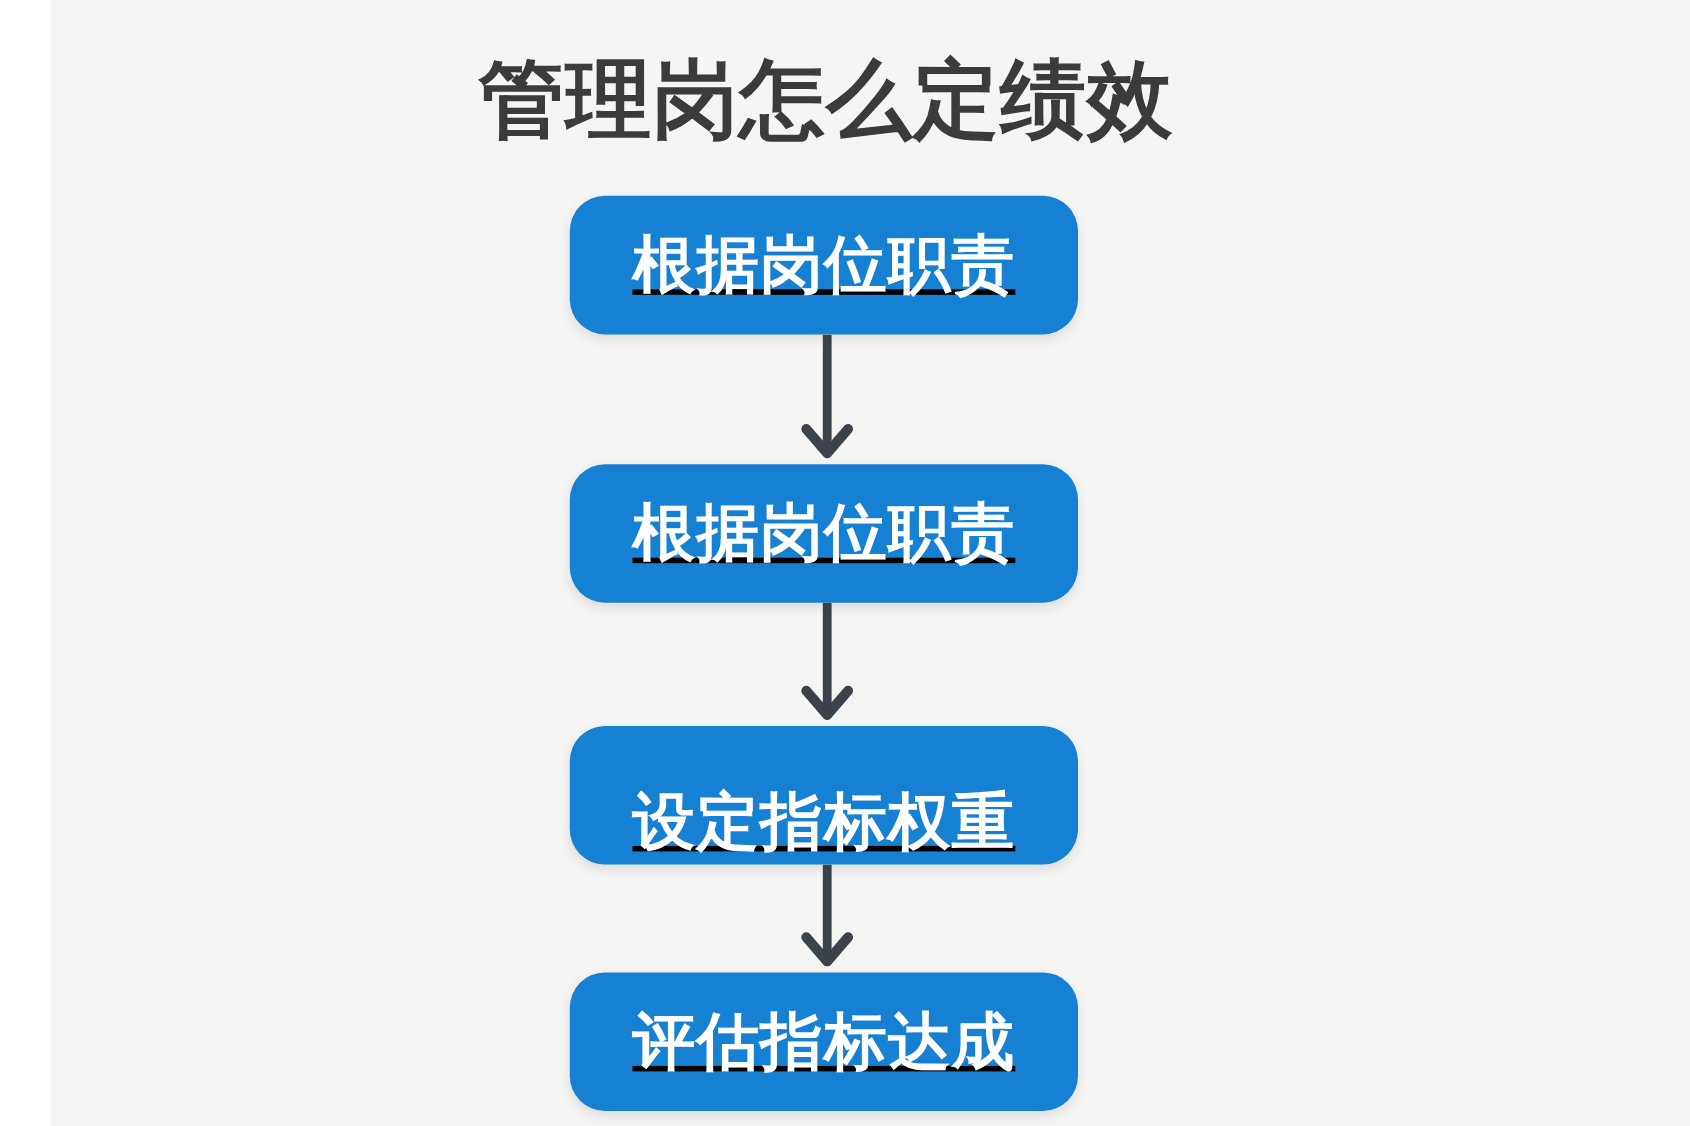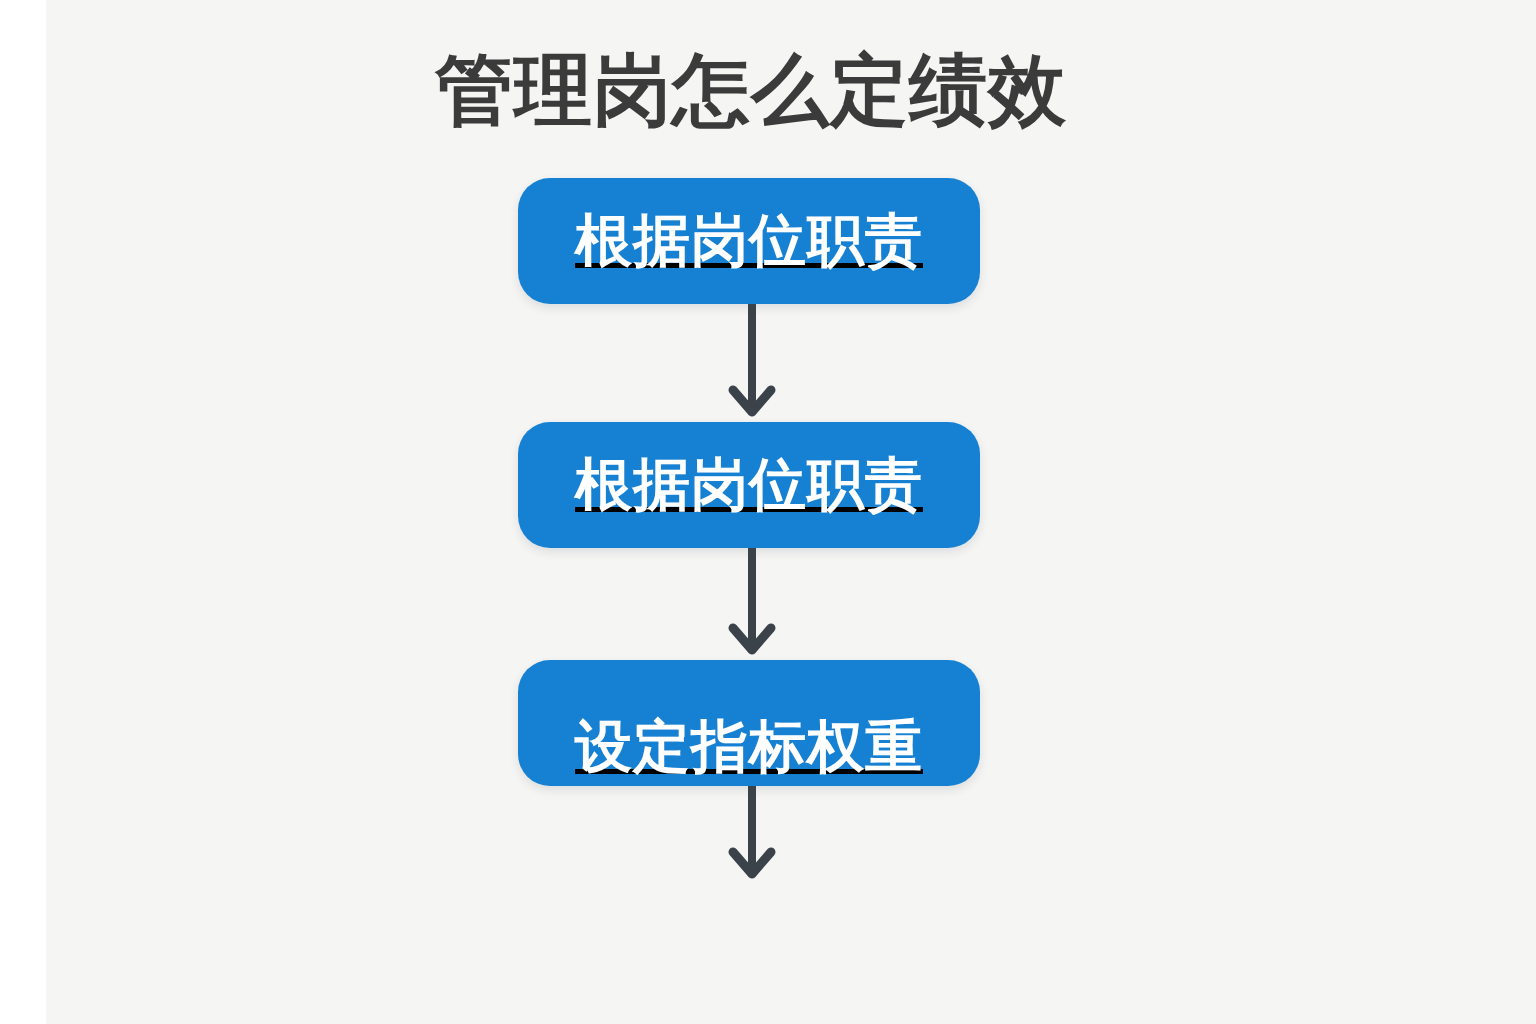--- a/index.html
+++ b/index.html
@@ -106,14 +106,17 @@
 
   <div class="step step-3">
     <span class="step-label">设定指标权重</span>
   </div>
 
   <svg class="arrow arrow-3" width="64" height="94" viewBox="0 0 64 94" aria-hidden="true">
     <line class="shaft" x1="32" y1="0" x2="32" y2="84"></line>
     <polyline class="head" points="13,66 32,88 51,66"></polyline>
   </svg>
 
+  <div class="step step-4">
+    <span class="step-label">评估指标达成</span>
+  </div>
 
 </div>
 
 </body></html>

